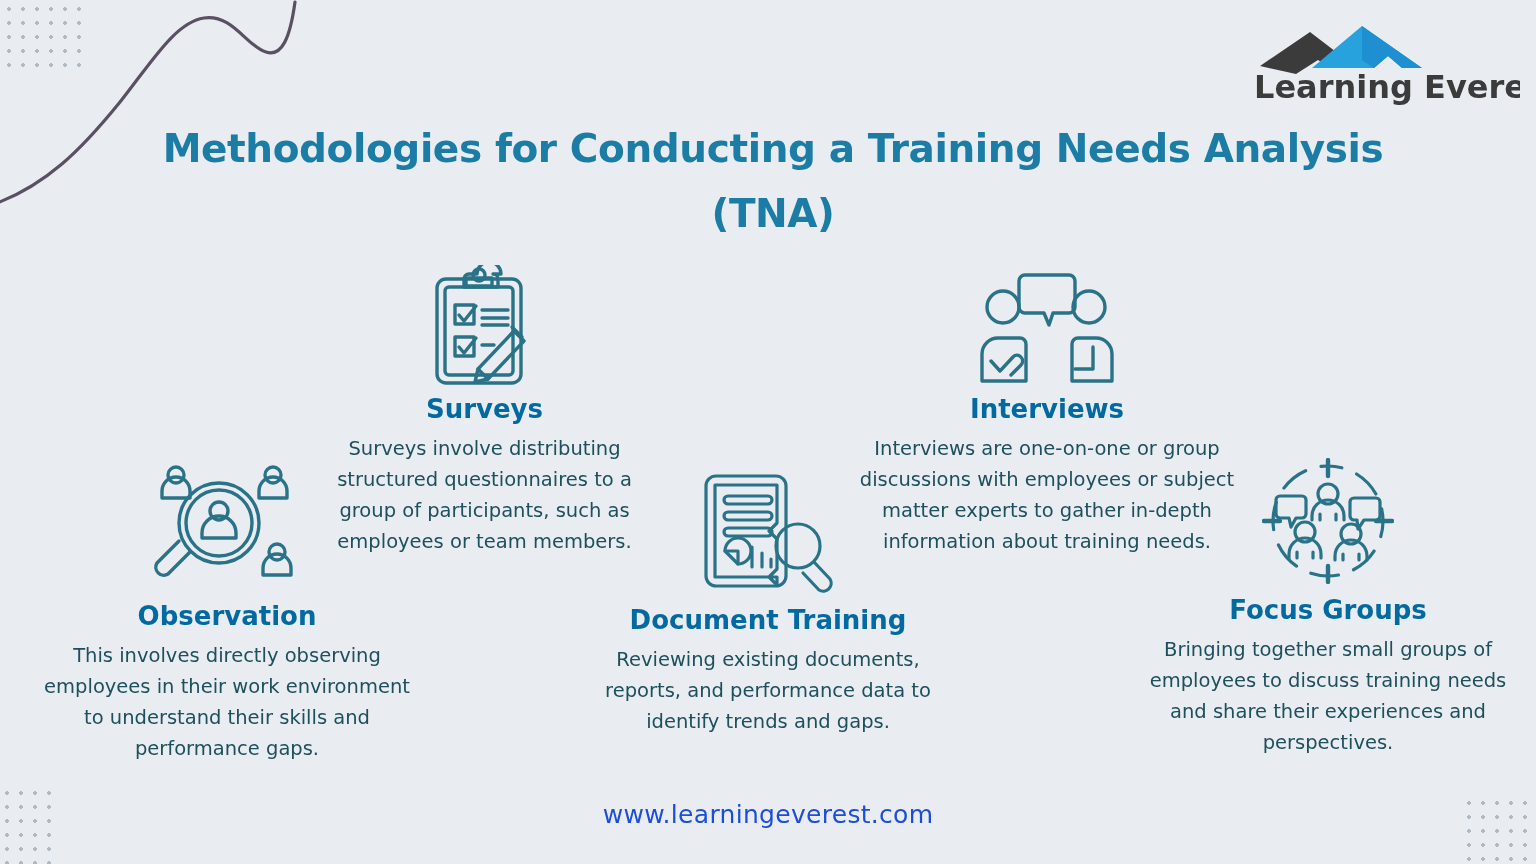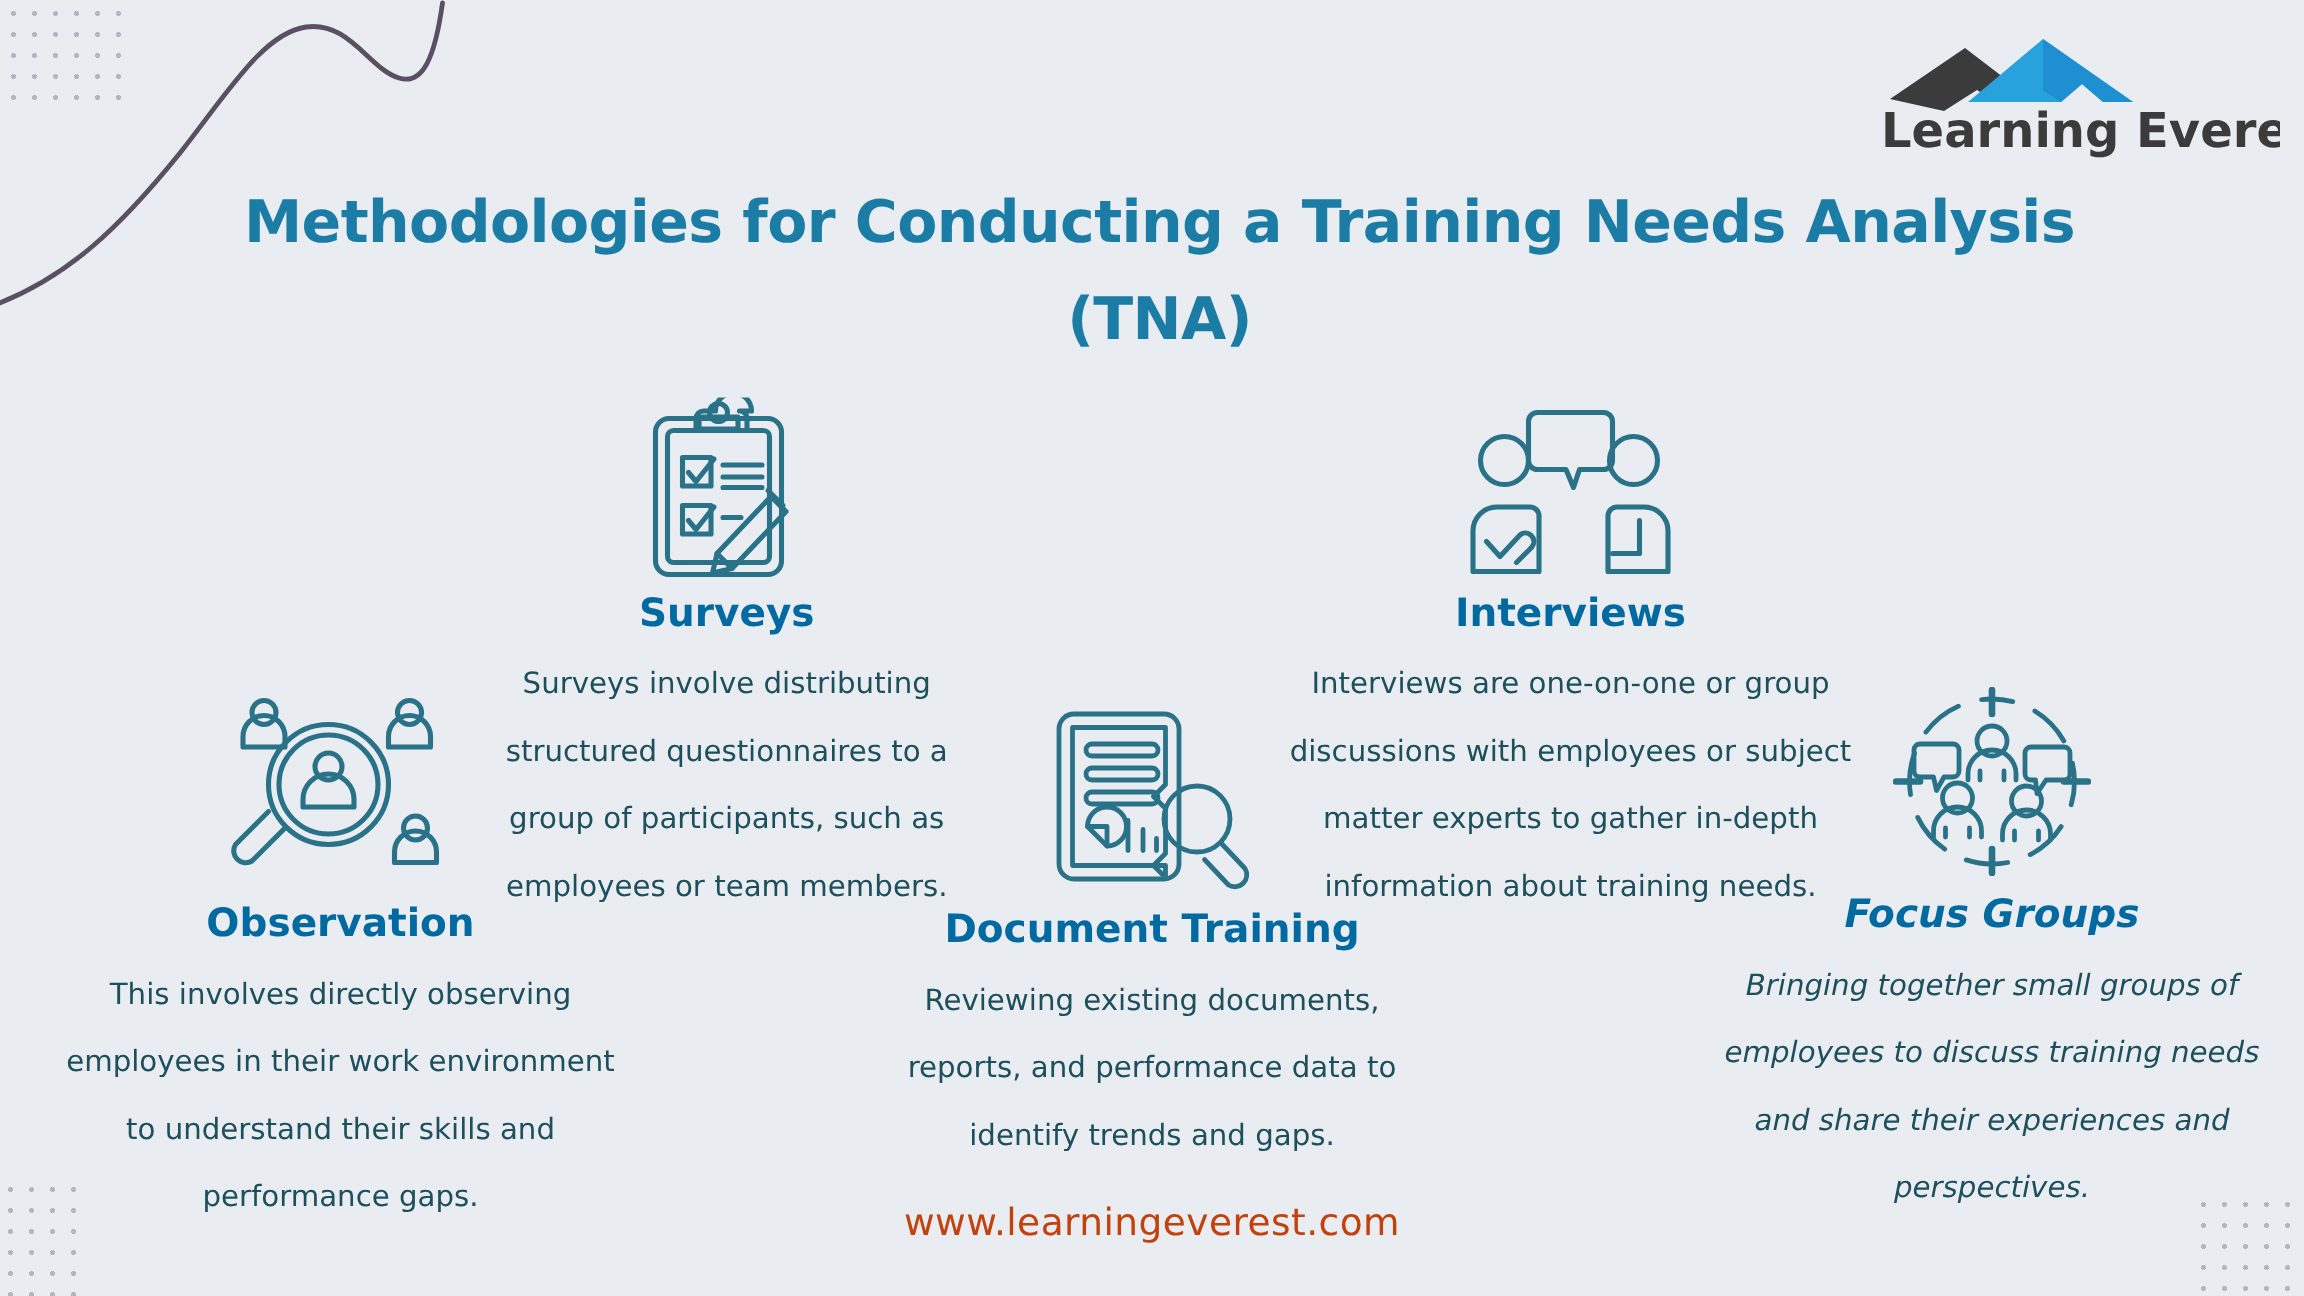--- a/index.html
+++ b/index.html
@@ -41,45 +41,45 @@
   .card{position:absolute;text-align:center;}
   .icon-wrap{display:flex;justify-content:center;align-items:flex-end;}
   .card h3{
     margin:0;
     font-size:26px;line-height:32px;font-weight:bold;
     color:#0369a1;
     font-family:"DejaVu Sans", sans-serif;
   }
   .card p{
     margin:8px 0 0 0;
-    font-size:19.5px;line-height:45px;
+    font-size:19.5px;line-height:31px;
     color:#1d4f5c;
     font-family:"DejaVu Sans", sans-serif;
   }
 
   
   #card-surveys   {left:322px;top:262px;width:325px;}
   #card-interviews{left:852px;top:262px;width:390px;}
   #card-observation{left:42px;top:455px;width:370px;}
   #card-document  {left:592px;top:462px;width:352px;}
-  #card-focus     {left:1148px;top:452px;width:360px;font-style:italic;}
+  #card-focus     {left:1148px;top:452px;width:360px;}
 
   #card-surveys    .icon-wrap{height:125px;}
   #card-interviews .icon-wrap{height:125px;}
   #card-observation .icon-wrap{height:135px;}
   #card-document   .icon-wrap{height:132px;}
   #card-focus      .icon-wrap{height:132px;}
 
   #card-surveys h3, #card-interviews h3{margin-top:6px;}
   #card-observation h3,#card-document h3,#card-focus h3{margin-top:10px;}
 
   
   #footer{
     position:absolute;left:0;top:800px;width:1536px;text-align:center;
-    font-size:25px;color:#c2410c;letter-spacing:.3px;
+    font-size:25px;color:#1d4ed8;letter-spacing:.3px;
     font-family:"DejaVu Sans", sans-serif;
   }
 </style>
 </head>
 <body>
 
 <div class="canvas">
 
   <div class="deco dots" id="dots-tl"></div>
   <div class="deco dots" id="dots-bl"></div>

